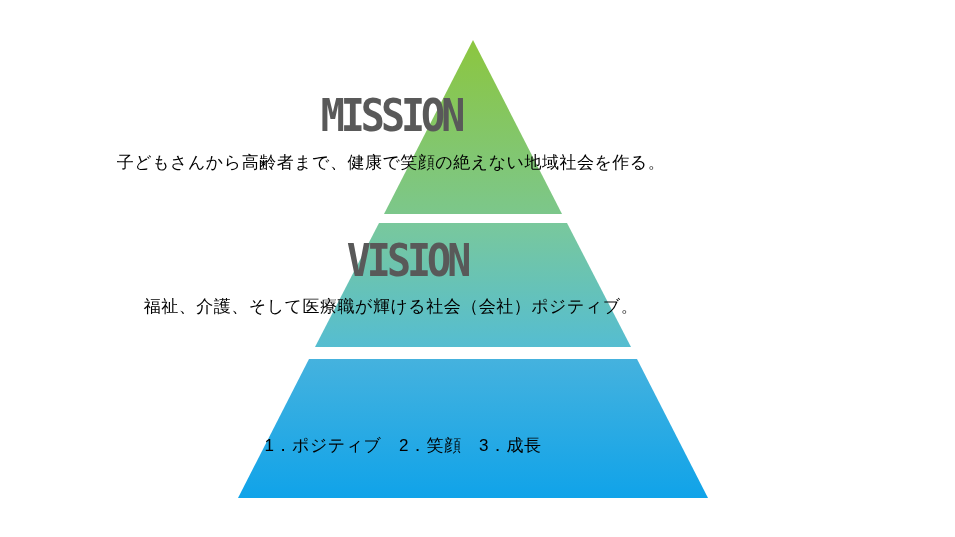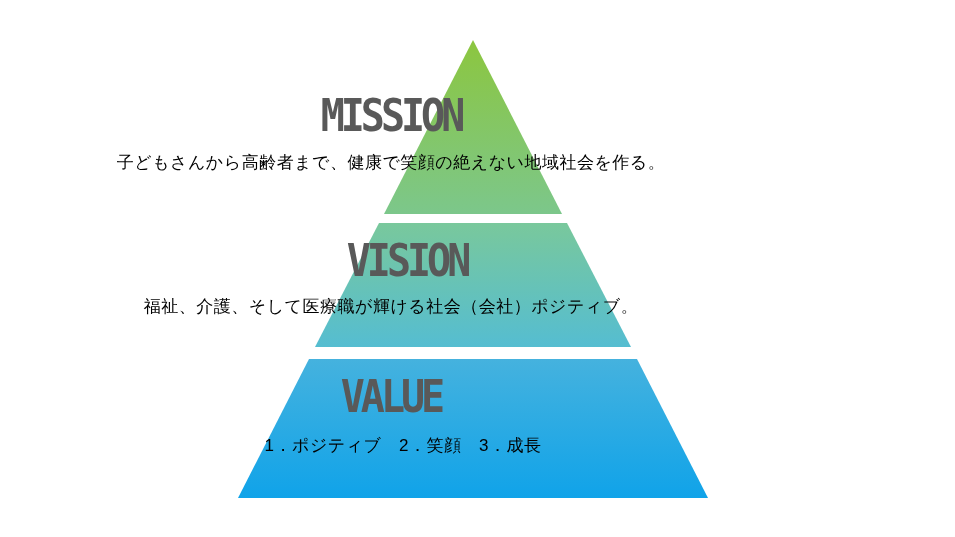--- a/index.html
+++ b/index.html
@@ -85,17 +85,16 @@
   </div>
 
   <div class="textline tier-heading heading-mission"><span>MISSION</span></div>
 
   <div class="textline tier-desc desc-mission">子どもさんから高齢者まで、健康で笑顔の絶えない地域社会を作る。</div>
 
   <div class="textline tier-heading heading-vision"><span>VISION</span></div>
 
   <div class="textline tier-desc desc-vision">福祉、介護、そして医療職が輝ける社会（会社）ポジティブ。</div>
 
-  <div class="textline tier-heading heading-value"><span>VALUE</span></div>
 
   <div class="textline tier-desc desc-value">1．ポジティブ　2．笑顔　3．成長</div>
 
 </div>
 
 </body></html>

